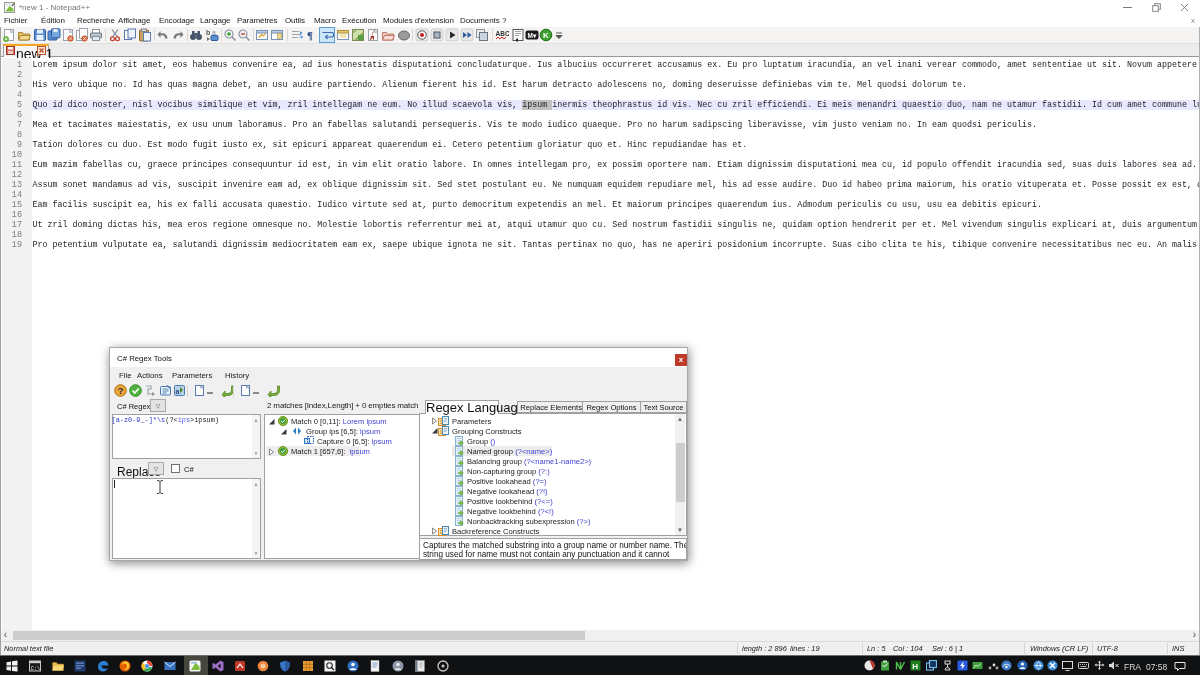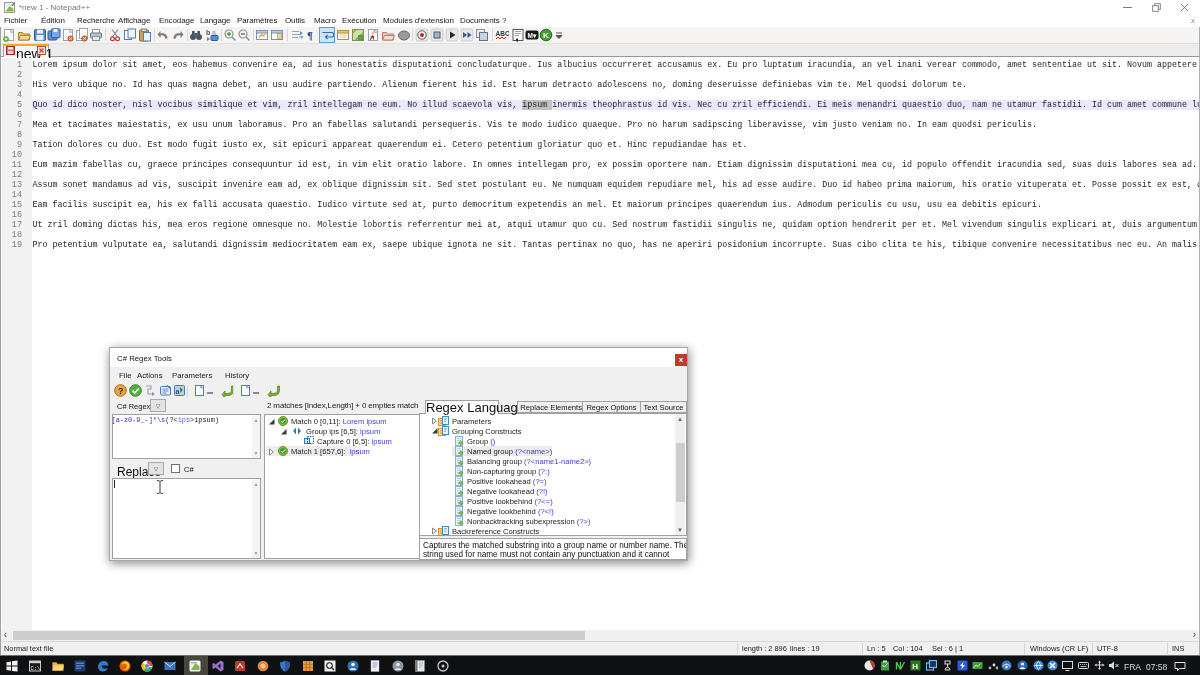--- a/index.html
+++ b/index.html
@@ -18,21 +18,21 @@
 #editor { position:absolute; left:0; top:58px; width:1200px; height:572px; background:#fff; border-left:1px solid #9b9b9b; }
 #gutter { position:absolute; left:1px; top:0; width:30px; height:572px; background:#f2f2f2; }
 .ln { position:absolute; right:10px; font-family:"Liberation Mono",monospace; font-size:8.5px; color:#7e7e7e; height:10px; line-height:10px; }
 .tl { position:absolute; left:31.5px; height:10px; line-height:10px; font-family:"Liberation Mono",monospace; font-size:8.333px; color:#23232b; white-space:pre; }
 #curline { position:absolute; left:31px; top:42px; width:1169px; height:10px; background:#e8e8ff; }
 .selgrey { background:#c0c0c0; }
 #hscroll { position:absolute; left:0; top:630px; width:1200px; height:11px; background:#f0f0f0; }
 #hthumb { position:absolute; left:13px; top:1px; width:572px; height:9px; background:#cdcdcd; }
 .harrow { position:absolute; top:0; width:11px; height:11px; color:#4a4a4a; font-size:10px; text-align:center; line-height:10px; }
 #statusbar { position:absolute; left:0; top:641px; width:1200px; height:14px; background:#f0f0f0; border-top:1px solid #d9d9d9; font-size:7.4px; color:#1a1a1a; }
-.st { position:absolute; top:2px; }
+.st { position:absolute; top:2px;font-style:italic; }
 .stsep { position:absolute; top:1px; width:1px; height:11px; background:#d4d4d4; }
 #taskbar { position:absolute; left:0; top:655px; width:1200px; height:20px; background:#101112; border-top:1px solid #6e6e6e; }
 #dialog { position:absolute; left:88px; top:347px; width:579px; height:214px; background:#f0f0f0; border:1px solid #a8a8a8; box-shadow:0 3px 9px rgba(0,0,0,0.35), 3px 0 9px rgba(0,0,0,0.15); font-size:9px;margin-left:21px; }
 #dtitle { position:absolute; left:0; top:0; width:577px; height:19px; background:#fff; }
 #dclose { position:absolute; left:565px; top:6px; width:12px; height:12px; background:#be3b2b; color:#fff; font-size:8px; text-align:center; line-height:12px; font-weight:bold; }
 .dmenu { position:absolute; top:22.5px; font-size:7.8px; color:#1a1a1a; }
 .dbox { position:absolute; background:#fff; border:1px solid #a0a0a0; }
 .dtxt { position:absolute; font-size:7.6px; color:#1a1a1a; white-space:pre; }
 .blue { color:#3f3fd0; }
 </style>

